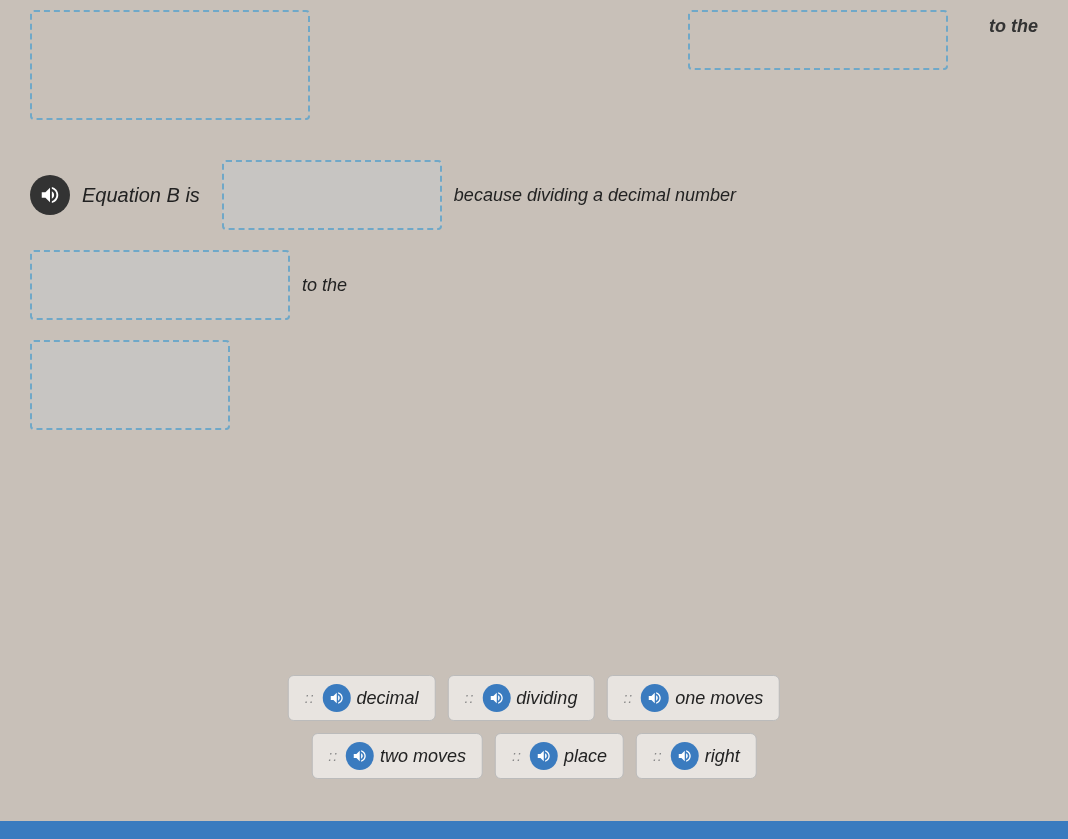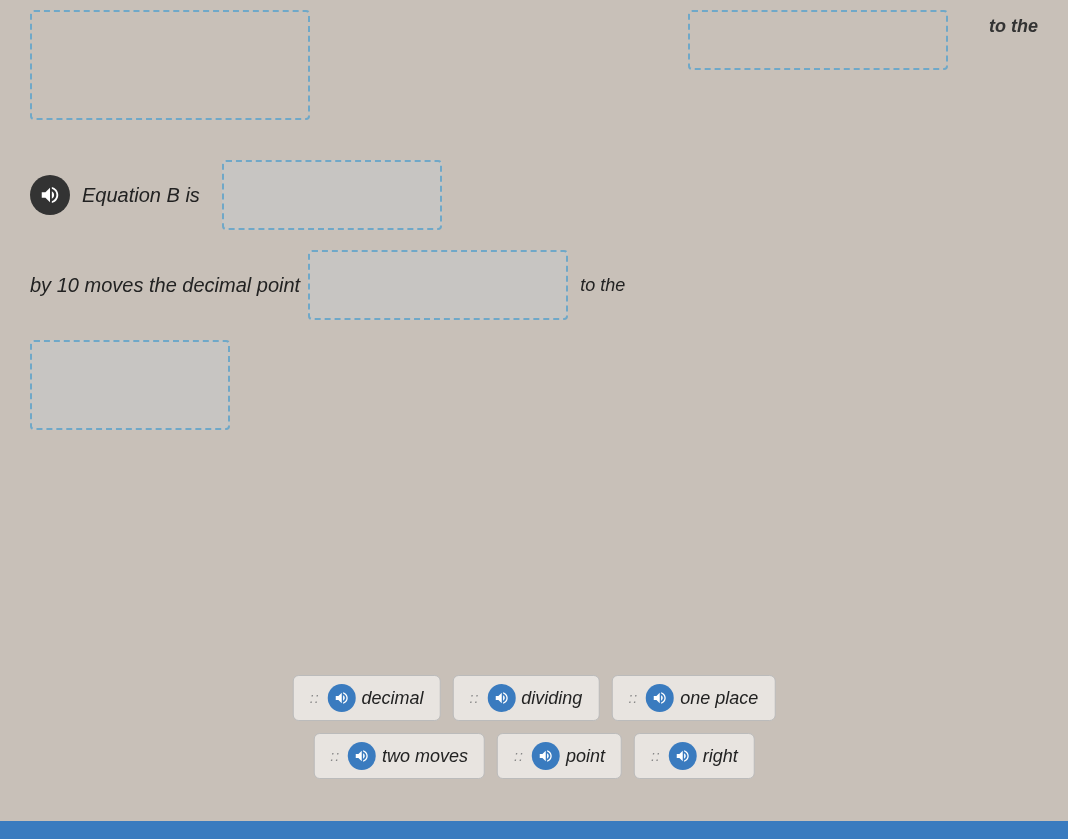--- a/index.html
+++ b/index.html
@@ -218,24 +218,24 @@
 <div class="equation-section">
 
   <div class="equation-row1">
     <div class="audio-btn">
       <svg viewBox="0 0 24 24">
         <path d="M3 9v6h4l5 5V4L7 9H3zm13.5 3c0-1.77-1.02-3.29-2.5-4.03v8.05c1.48-.73 2.5-2.25 2.5-4.02zM14 3.23v2.06c2.89.86 5 3.54 5 6.71s-2.11 5.85-5 6.71v2.06c4.01-.91 7-4.49 7-8.77s-2.99-7.86-7-8.77z"></path>
       </svg>
     </div>
     <span class="equation-text">Equation B is</span>
     <div class="dashed-input-box medium"></div>
+    <span class="because-text">because dividing a decimal number</span>
   </div>
 
   <div class="equation-row2">
-    <span class="by10-text">by 10 moves the decimal point</span>
     <div class="dashed-input-box large"></div>
     <span class="to-the-text">to the</span>
   </div>
 
   <div class="equation-row3">
     <div class="dashed-input-box small-bottom"></div>
   </div>
 
 </div>
 
@@ -261,21 +261,21 @@
       <span>dividing</span>
     </div>
 
     <div class="word-chip">
       <span class="drag-dots">::</span>
       <div class="chip-audio">
         <svg viewBox="0 0 24 24">
           <path d="M3 9v6h4l5 5V4L7 9H3zm13.5 3c0-1.77-1.02-3.29-2.5-4.03v8.05c1.48-.73 2.5-2.25 2.5-4.02zM14 3.23v2.06c2.89.86 5 3.54 5 6.71s-2.11 5.85-5 6.71v2.06c4.01-.91 7-4.49 7-8.77s-2.99-7.86-7-8.77z"></path>
         </svg>
       </div>
-      <span>one place</span>
+      <span>one moves</span>
     </div>
   </div>
 
   <div class="word-bank-row">
     <div class="word-chip">
       <span class="drag-dots">::</span>
       <div class="chip-audio">
         <svg viewBox="0 0 24 24">
           <path d="M3 9v6h4l5 5V4L7 9H3zm13.5 3c0-1.77-1.02-3.29-2.5-4.03v8.05c1.48-.73 2.5-2.25 2.5-4.02zM14 3.23v2.06c2.89.86 5 3.54 5 6.71s-2.11 5.85-5 6.71v2.06c4.01-.91 7-4.49 7-8.77s-2.99-7.86-7-8.77z"></path>
         </svg>
@@ -283,21 +283,21 @@
       <span>two moves</span>
     </div>
 
     <div class="word-chip">
       <span class="drag-dots">::</span>
       <div class="chip-audio">
         <svg viewBox="0 0 24 24">
           <path d="M3 9v6h4l5 5V4L7 9H3zm13.5 3c0-1.77-1.02-3.29-2.5-4.03v8.05c1.48-.73 2.5-2.25 2.5-4.02zM14 3.23v2.06c2.89.86 5 3.54 5 6.71s-2.11 5.85-5 6.71v2.06c4.01-.91 7-4.49 7-8.77s-2.99-7.86-7-8.77z"></path>
         </svg>
       </div>
-      <span>point</span>
+      <span>place</span>
     </div>
 
     <div class="word-chip">
       <span class="drag-dots">::</span>
       <div class="chip-audio">
         <svg viewBox="0 0 24 24">
           <path d="M3 9v6h4l5 5V4L7 9H3zm13.5 3c0-1.77-1.02-3.29-2.5-4.03v8.05c1.48-.73 2.5-2.25 2.5-4.02zM14 3.23v2.06c2.89.86 5 3.54 5 6.71s-2.11 5.85-5 6.71v2.06c4.01-.91 7-4.49 7-8.77s-2.99-7.86-7-8.77z"></path>
         </svg>
       </div>
       <span>right</span>

